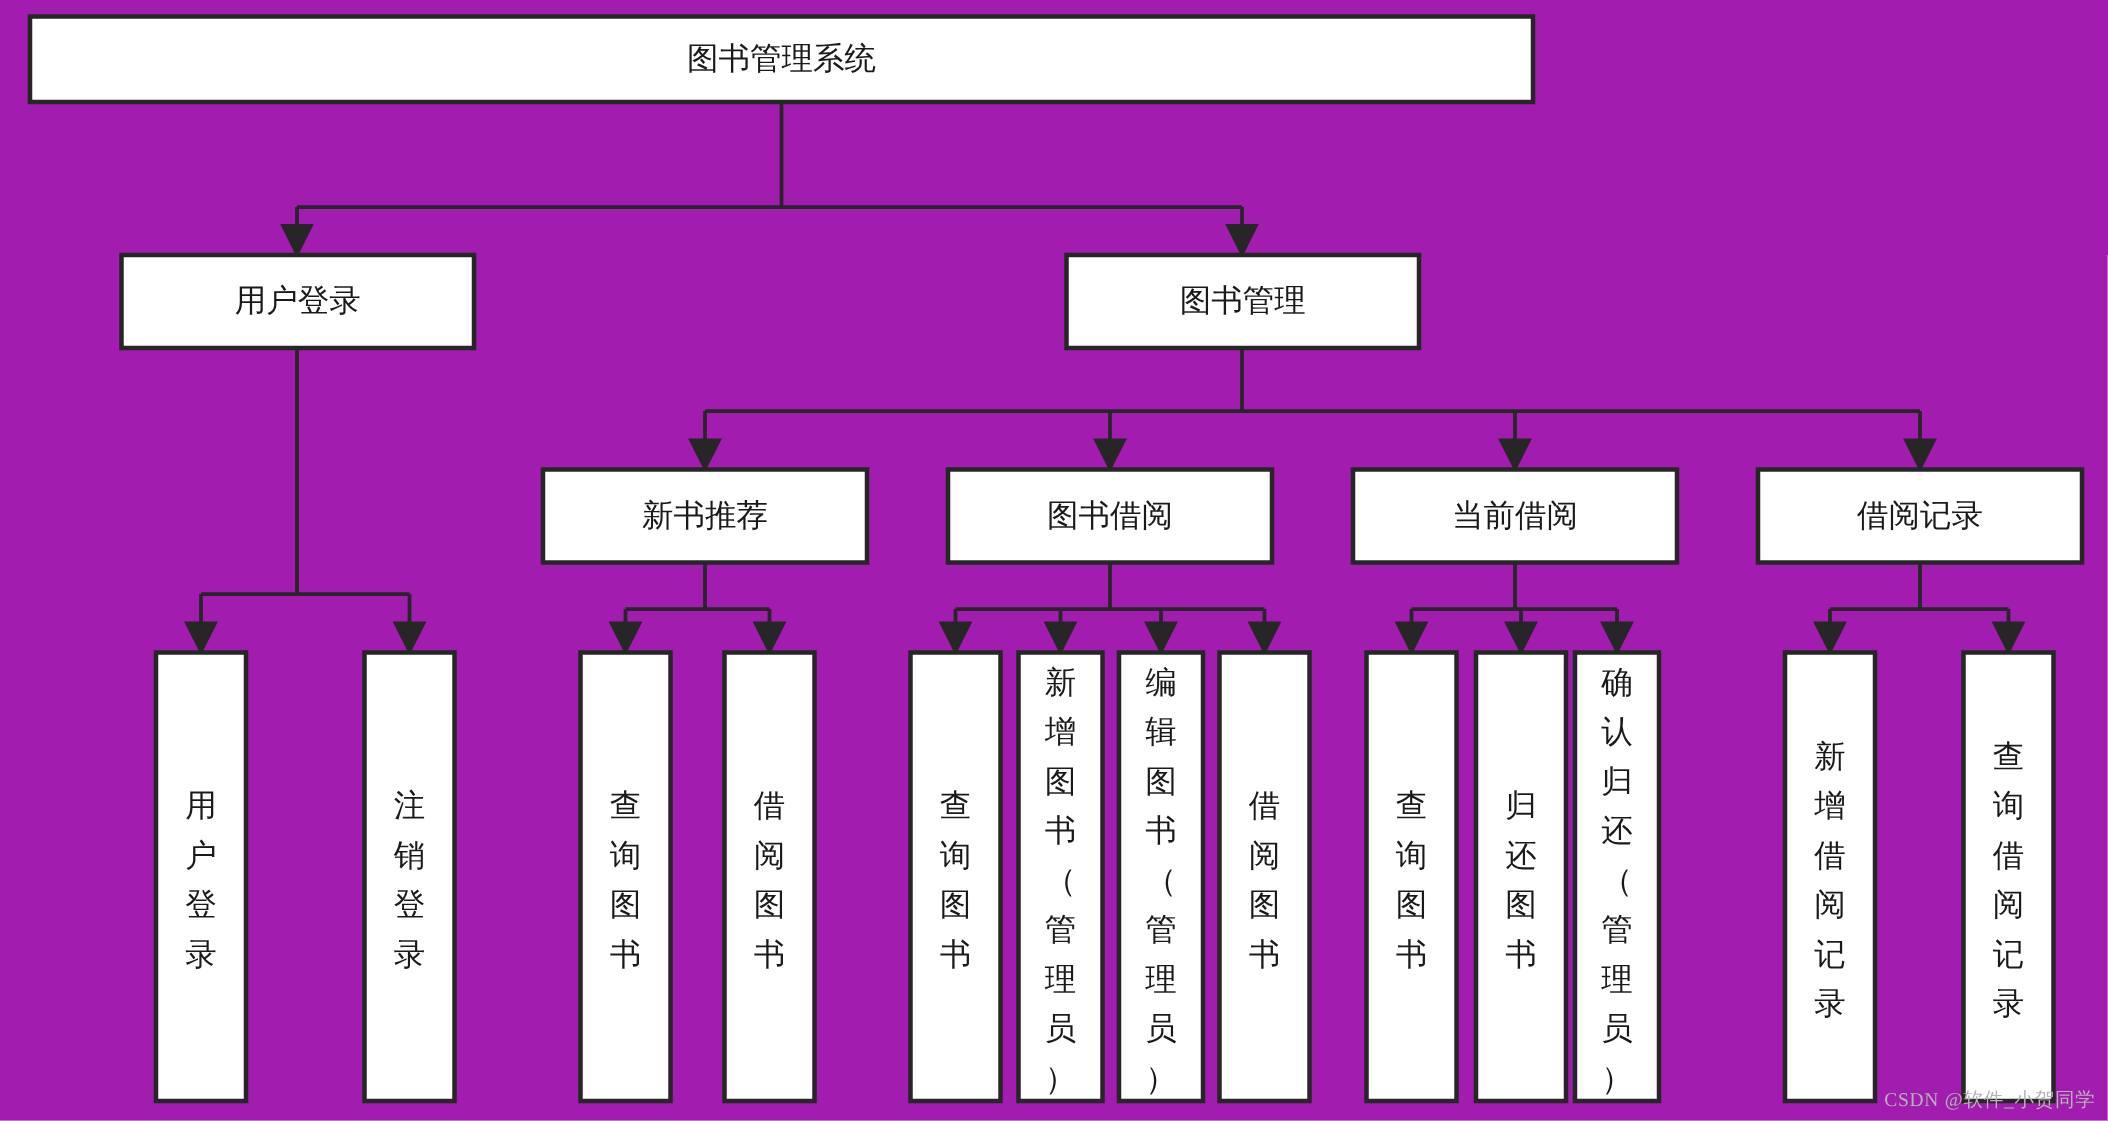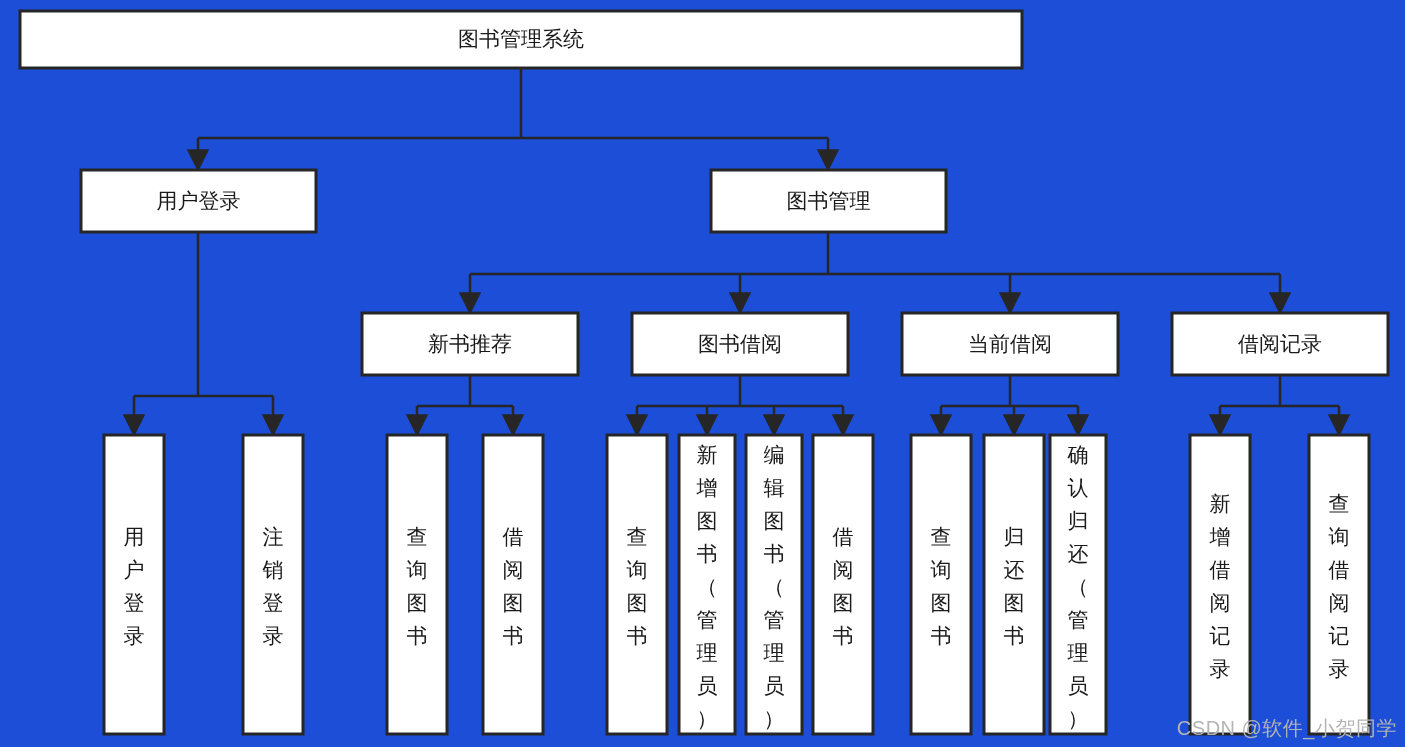--- a/index.html
+++ b/index.html
@@ -10,21 +10,21 @@
   body {
     width: 1405px;
     height: 747px;
     font-family: "Liberation Sans", "DejaVu Sans", sans-serif;
     overflow: hidden;
   }
   #diagram-root {
     position: relative;
     width: 1405px;
     height: 747px;
-    background: #1d4ed8;
+    background: #a21caf;
   }
   #tree-svg {
     position: absolute;
     left: 0;
     top: 0;
     width: 1405px;
     height: 747px;
   }
   .node-box {
     fill: #ffffff;
@@ -50,22 +50,22 @@
     fill: none;
   }
   .arrow-head {
     fill: #262626;
     stroke: none;
   }
   .watermark {
     position: absolute;
     right: 8px;
     bottom: 5px;
-    font-family: Liberation Sans, sans-serif;
-    font-size: 20px;
+    font-family: Liberation Serif, serif;
+    font-size: 13px;
     color: #b4b4b4;
     white-space: nowrap;
     letter-spacing: 0.5px;
     text-align: center;
   }
 </style>
 </head>
 <body>
 
 <div id="diagram-root">

